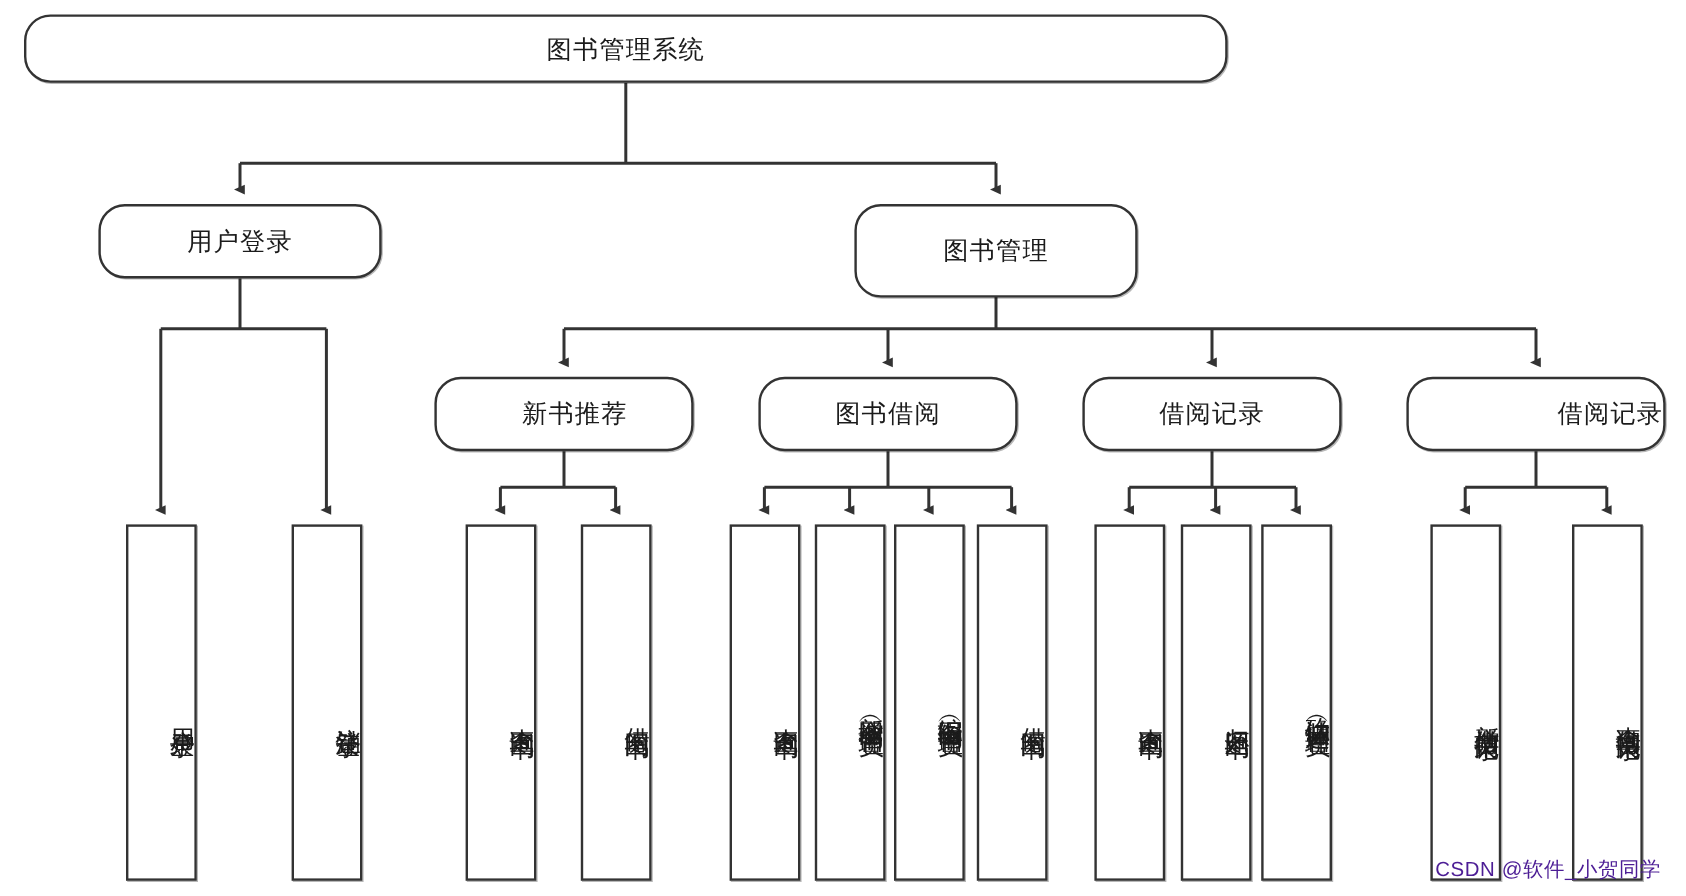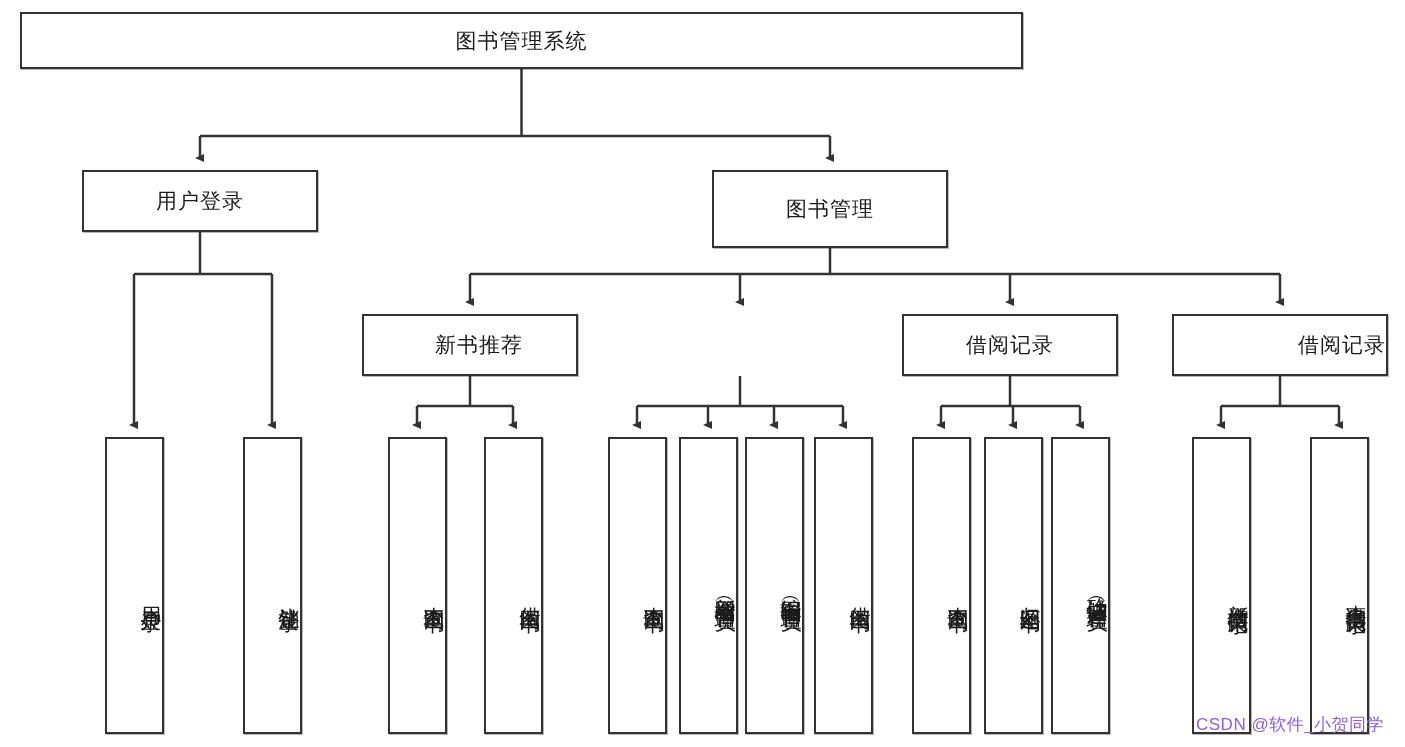--- a/index.html
+++ b/index.html
@@ -33,38 +33,39 @@
     box-shadow: 1px 1px 0 rgba(0,0,0,0.28);
     display: flex;
     align-items: center;
     justify-content: center;
     color: #1b1b1b;
   }
   .node-h {
     font-size: 21px;
     letter-spacing: 1px;
     white-space: nowrap;
+    border-radius: 22px;
   }
   .node-v {
     font-size: 21px;
     letter-spacing: 2px;
     writing-mode: vertical-rl;
     text-orientation: upright;
     align-items: flex-start;
     justify-content: center;
     padding-top: 16px;
     line-height: 1.05;
   }
   .node-v.tall {
     padding-top: 8px;
   }
   .watermark {
     position: absolute;
     font-size: 17px;
-    color: #8b5cf6;
+    color: #4c1d95;
     white-space: nowrap;
     letter-spacing: 0.5px;
   }
 </style>
 </head>
 <body>
 
 <div id="canvas">
 
   <svg class="edges" viewBox="0 0 1405 747" xmlns="http://www.w3.org/2000/svg">
@@ -124,20 +125,23 @@
   <div class="node node-h" style="left:82px; top:170px; width:236px; height:62px;">
     <span>用户登录</span>
   </div>
   <div class="node node-h" style="left:712px; top:170px; width:236px; height:78px;">
     <span>图书管理</span>
   </div>
 
   <div class="node node-h" style="left:362px; top:314px; width:216px; height:62px;padding-left:18px;">
     <span>新书推荐</span>
   </div>
+  <div class="node node-h" style="left:632px; top:314px; width:216px; height:62px;">
+    <span>图书借阅</span>
+  </div>
   <div class="node node-h" style="left:902px; top:314px; width:216px; height:62px;">
     <span>借阅记录</span>
   </div>
   <div class="node node-h" style="left:1172px; top:314px; width:216px; height:62px;justify-content:flex-end;">
     <span>借阅记录</span>
   </div>
 
   <div class="node node-v" style="left:105px; top:437px; width:59px; height:297px;">
     <span>用户登录</span>
   </div>

